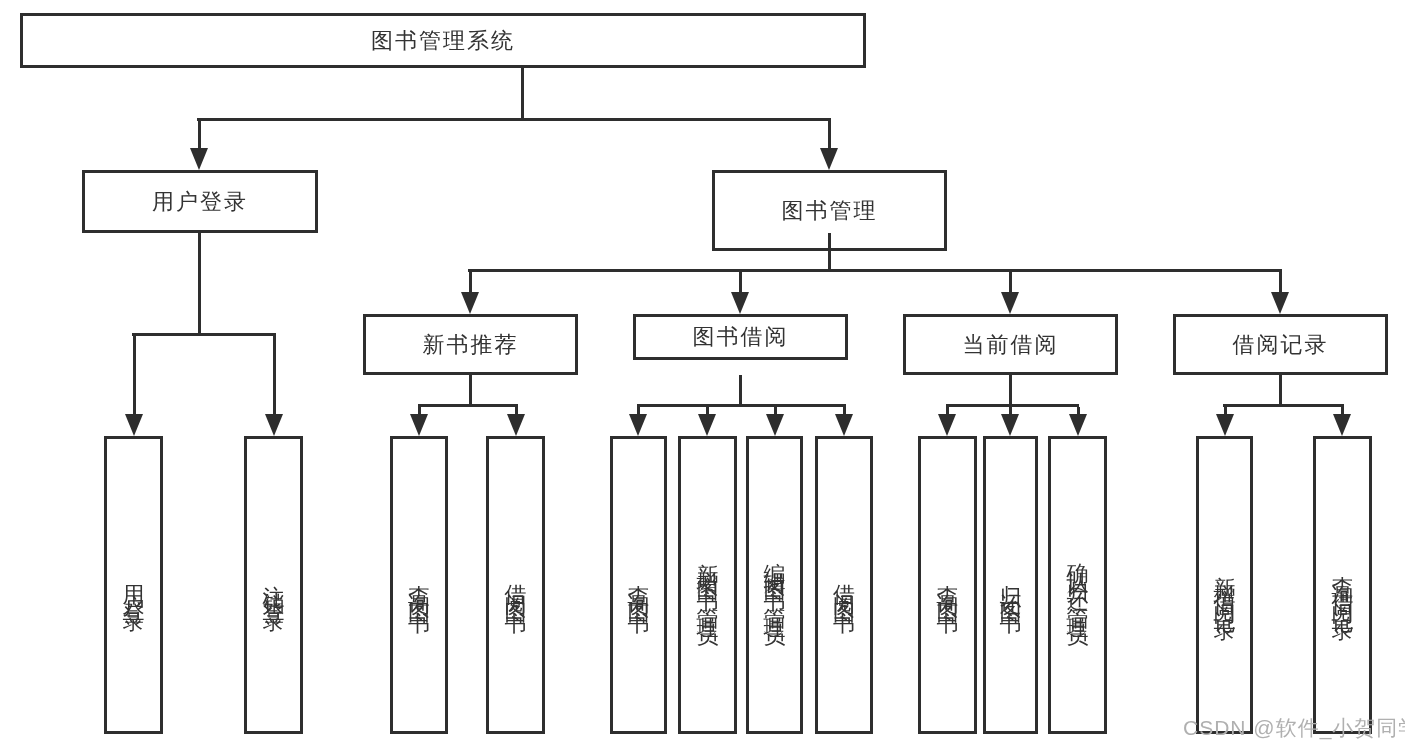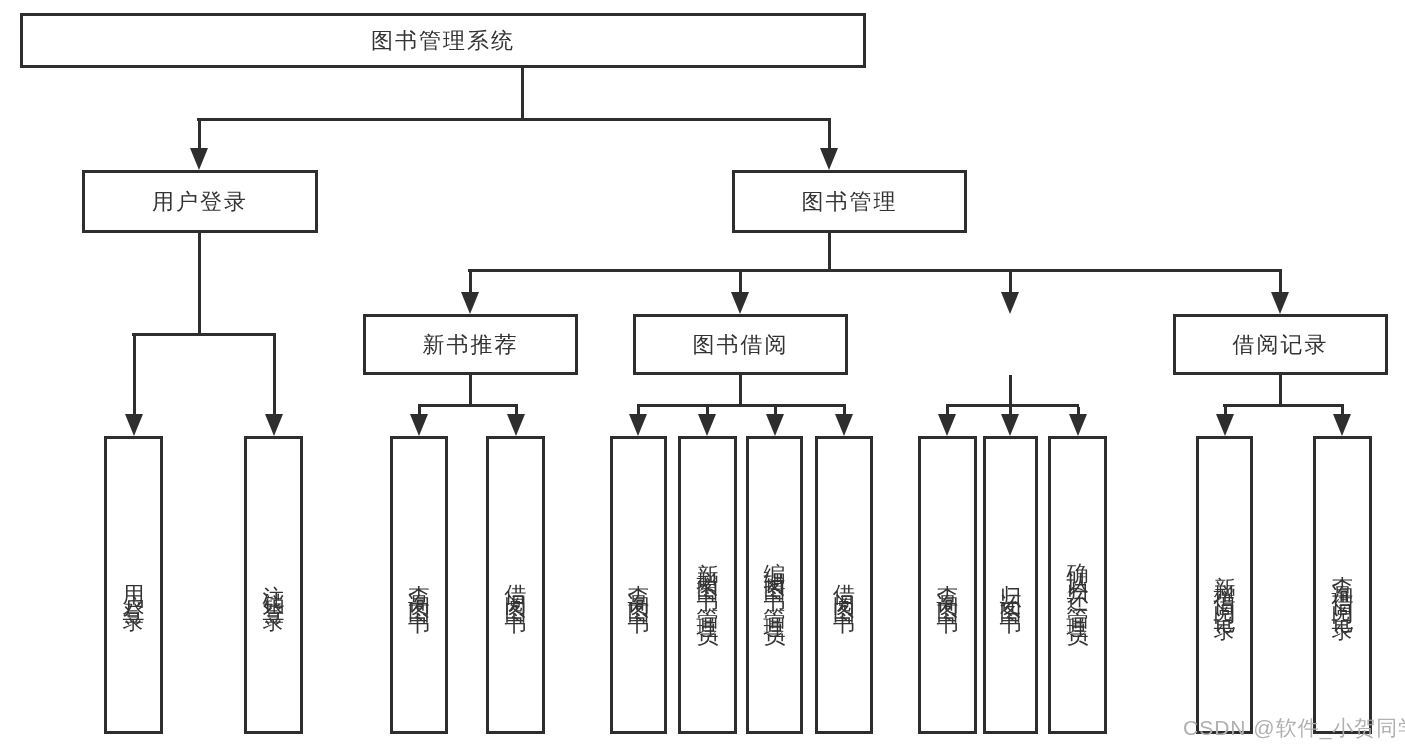--- a/index.html
+++ b/index.html
@@ -39,21 +39,21 @@
     <div class="tip"></div>
   </div>
   <div class="arrow" style="left:820px;top:121px;height:49px;">
     <div class="stem"></div>
     <div class="tip"></div>
   </div>
 
   <div class="box h-box" style="left:82px;top:170px;width:236px;height:63px;">
     <span>用户登录</span>
   </div>
-  <div class="box h-box" style="left:732px;top:170px;width:235px;height:63px;">
+  <div class="box h-box" style="left:712px;top:170px;width:235px;height:81px;">
     <span>图书管理</span>
   </div>
 
   <div class="vline" style="left:198px;top:233px;height:102px;"></div>
   <div class="hline" style="left:132px;top:333px;width:144px;"></div>
   <div class="arrow" style="left:125px;top:336px;height:100px;">
     <div class="stem"></div>
     <div class="tip"></div>
   </div>
   <div class="arrow" style="left:265px;top:336px;height:100px;">
@@ -76,22 +76,25 @@
     <div class="tip"></div>
   </div>
   <div class="arrow" style="left:1271px;top:272px;height:42px;">
     <div class="stem"></div>
     <div class="tip"></div>
   </div>
 
   <div class="box h-box" style="left:363px;top:314px;width:215px;height:61px;">
     <span>新书推荐</span>
   </div>
-  <div class="box h-box" style="left:633px;top:314px;width:215px;height:61px;">
+  <div class="box h-box" style="left:633px;top:314px;width:215px;height:46px;">
     <span>图书借阅</span>
+  </div>
+  <div class="box h-box" style="left:903px;top:314px;width:215px;height:61px;">
+    <span>当前借阅</span>
   </div>
   <div class="box h-box" style="left:1173px;top:314px;width:215px;height:61px;">
     <span>借阅记录</span>
   </div>
 
   <div class="vline" style="left:469px;top:375px;height:31px;"></div>
   <div class="vline" style="left:739px;top:375px;height:31px;"></div>
   <div class="vline" style="left:1009px;top:375px;height:31px;"></div>
   <div class="vline" style="left:1279px;top:375px;height:31px;"></div>
 

